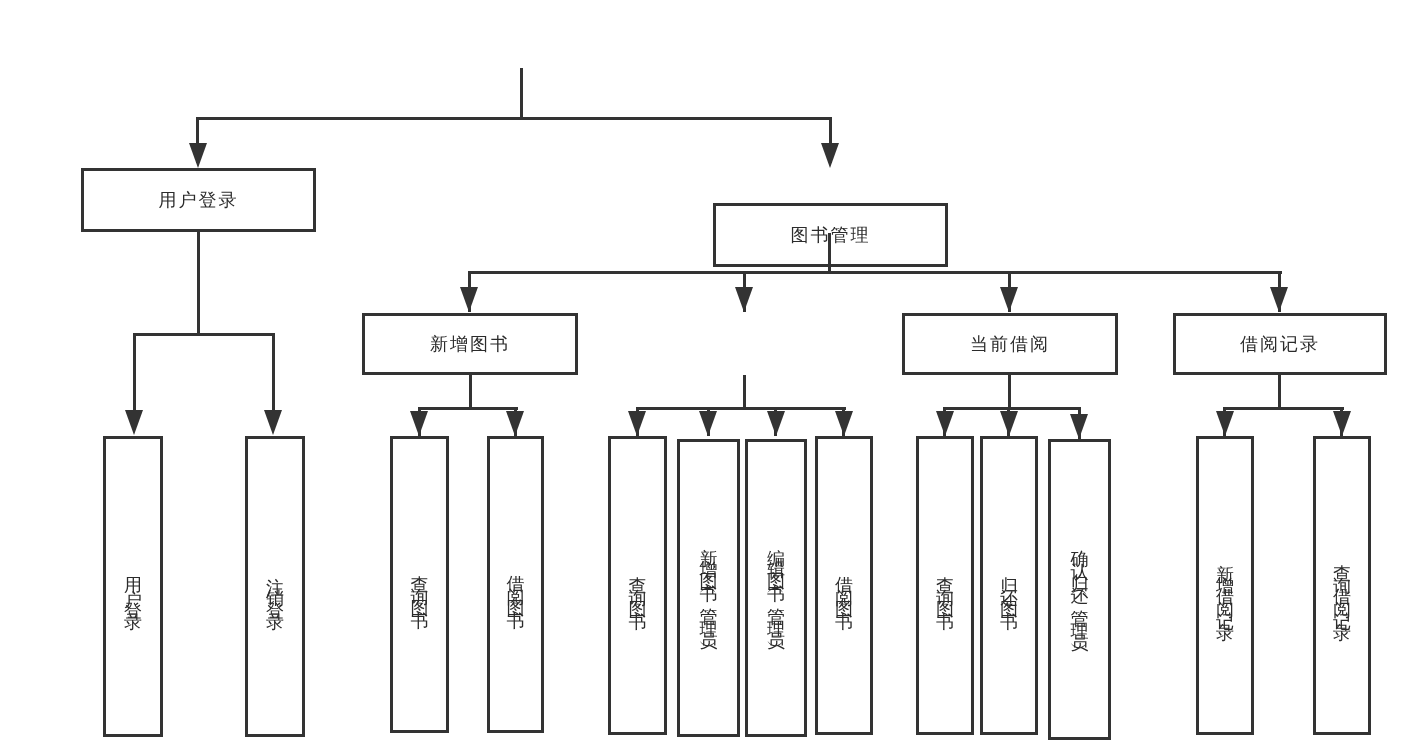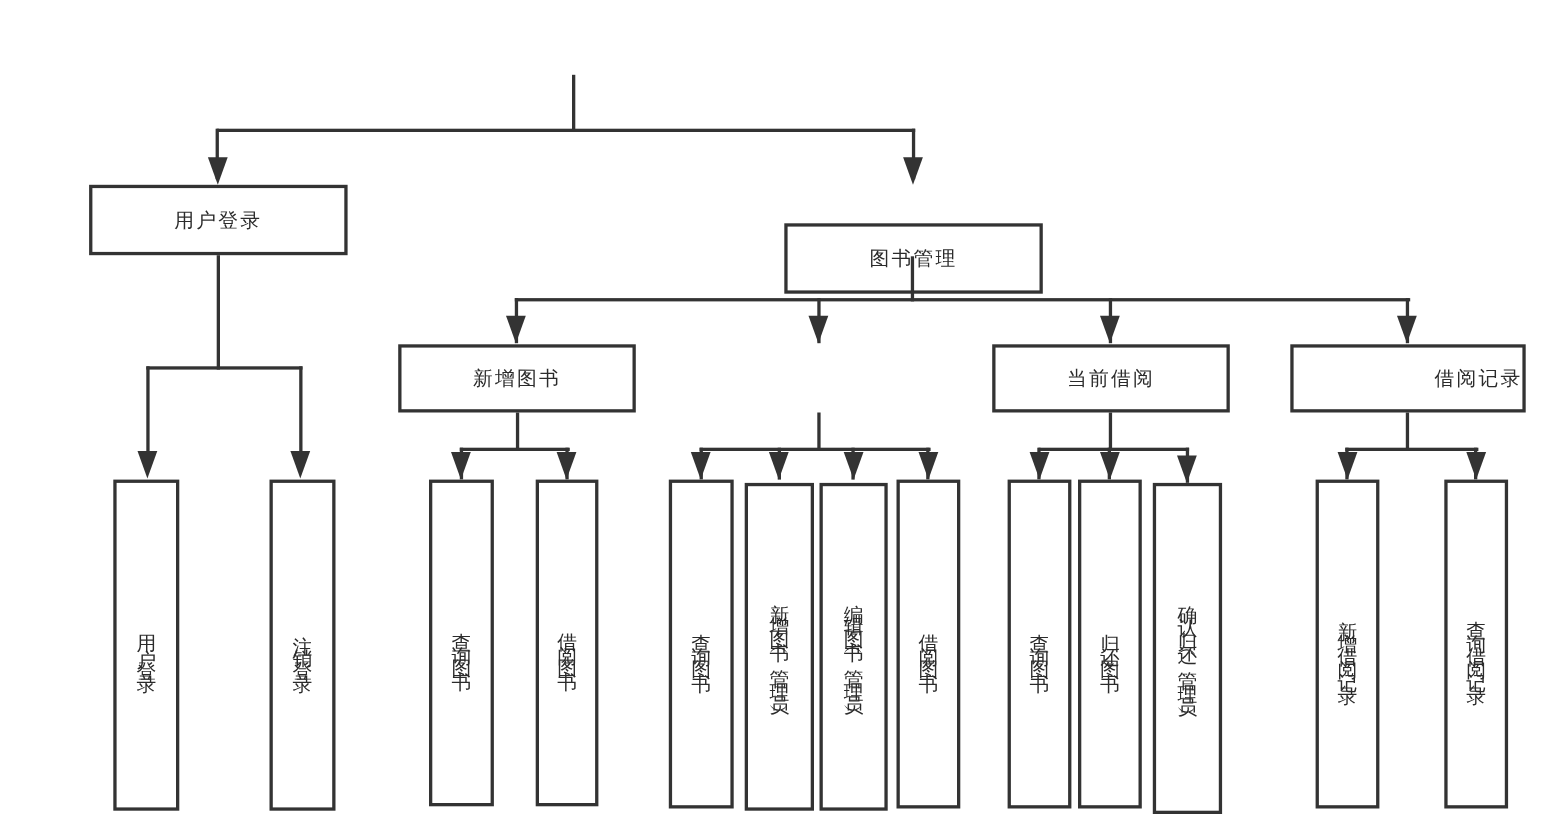--- a/index.html
+++ b/index.html
@@ -97,21 +97,21 @@
   <div class="arrowhead" style="left:1000px;top:287px;"></div>
   <div class="vline" style="left:1278px;top:271px;height:41px;"></div>
   <div class="arrowhead" style="left:1270px;top:287px;"></div>
 
   <div class="node" style="left:362px;top:313px;width:216px;height:62px;">
     <span>新增图书</span>
   </div>
   <div class="node" style="left:902px;top:313px;width:216px;height:62px;">
     <span>当前借阅</span>
   </div>
-  <div class="node" style="left:1173px;top:313px;width:214px;height:62px;justify-content:flex-end;">
+  <div class="node" style="left:1173px;top:313px;width:214px;height:62px;">
     <span>借阅记录</span>
   </div>
 
   <div class="vline" style="left:469px;top:375px;height:35px;"></div>
   <div class="hline" style="left:418px;top:407px;width:100px;"></div>
   <div class="vline" style="left:418px;top:407px;height:29px;"></div>
   <div class="arrowhead" style="left:410px;top:411px;"></div>
   <div class="vline" style="left:514px;top:407px;height:29px;"></div>
   <div class="arrowhead" style="left:506px;top:411px;"></div>
 

